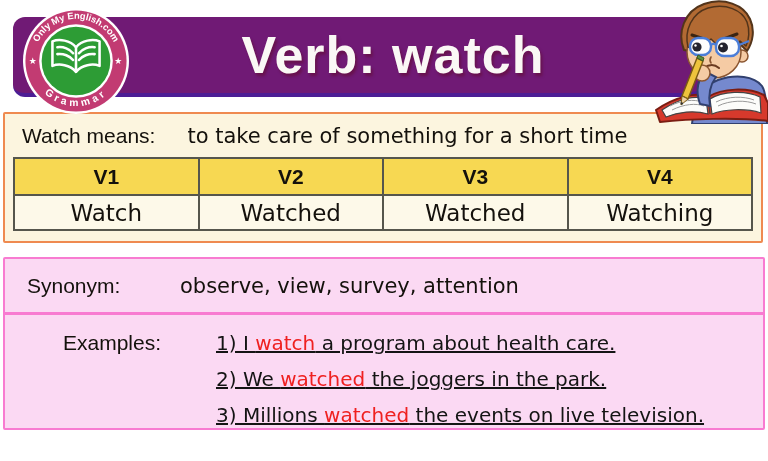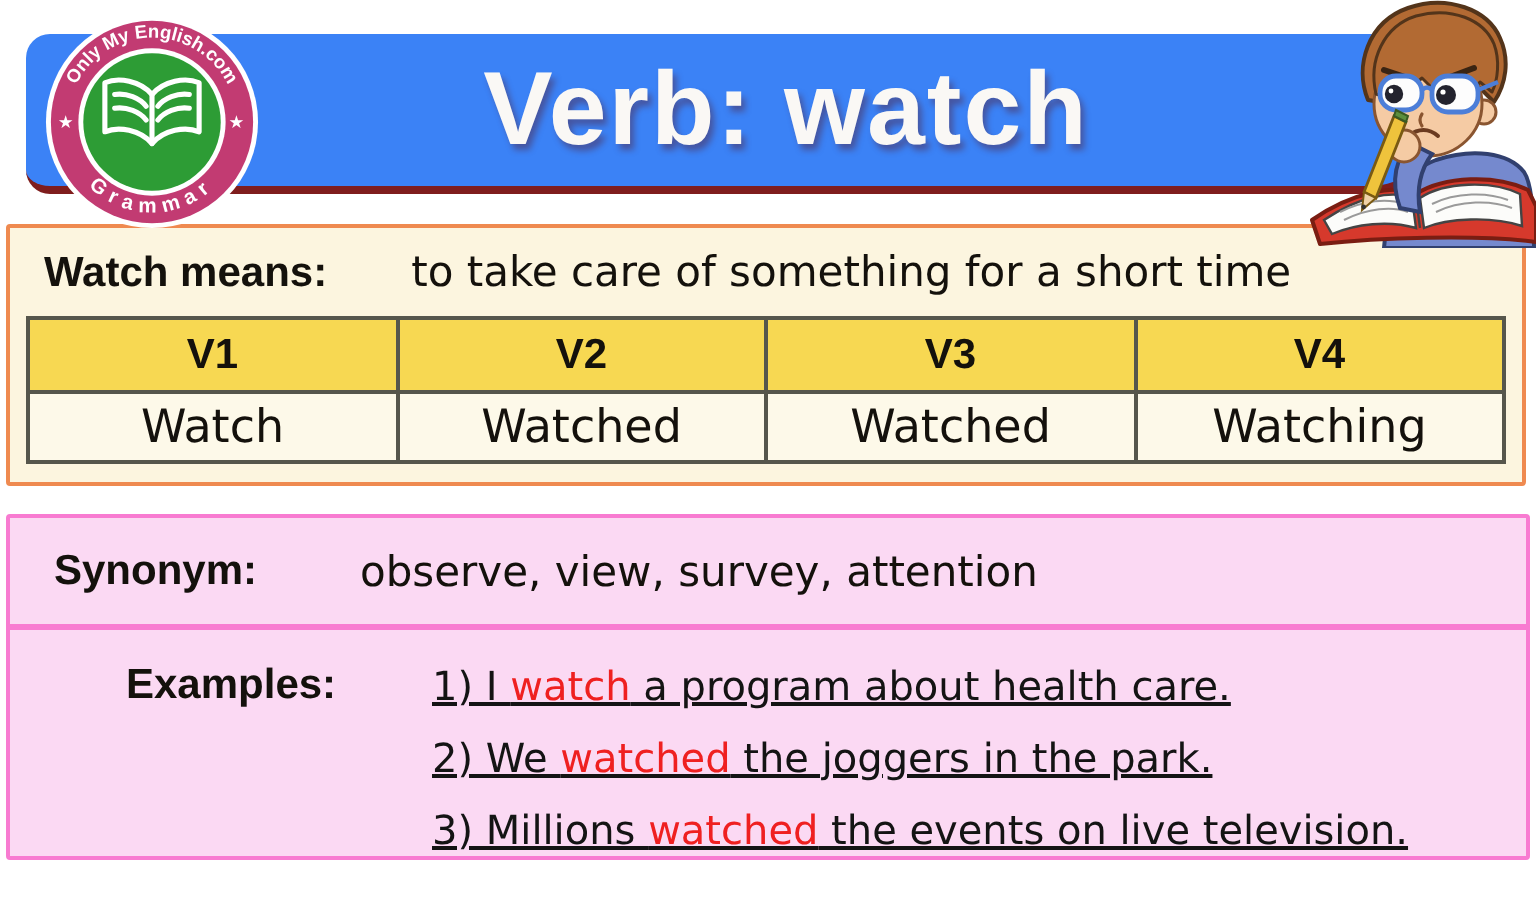--- a/index.html
+++ b/index.html
@@ -3,43 +3,43 @@
 <meta charset="utf-8">
 <style>
   * { margin:0; padding:0; box-sizing:border-box; }
   html,body { background:#ffffff; }
   body { font-family:"DejaVu Sans", sans-serif; }
   .stage { position:relative; width:768px; height:461px; background:#ffffff; overflow:hidden; }
 
   
   .banner {
     position:absolute; left:13px; top:17px; width:702px; height:80px;
-    background:#3b82f6; border-radius:12px 30px 30px 12px;
-    border-bottom:4px solid #7f1d1d;
+    background:#701a75; border-radius:12px 30px 30px 12px;
+    border-bottom:4px solid #4c1d95;
     display:flex; align-items:center; justify-content:center; z-index:1;
   }
   .title {
     font-family:"Liberation Sans", sans-serif; font-weight:700;
     font-size:52px; color:#FAF8F5; letter-spacing:1px; padding-left:58px;
     text-shadow:2px 3px 3px rgba(90,0,0,0.35);
   }
   .logo { position:absolute; left:22px; top:7px; width:108px; height:108px; z-index:3; }
   .logo-arc { font-family:"Liberation Sans", sans-serif; font-weight:700; font-size:9.5px; fill:#ffffff; }
   .logo-arc-b { font-family:"Liberation Sans", sans-serif; font-weight:700; font-size:10.5px; fill:#ffffff; letter-spacing:3.5px; }
   .logo-star { font-size:9px; fill:#ffffff; }
   .character { position:absolute; left:648px; top:0; width:120px; height:124px; z-index:3; }
 
   
   .def-box {
     position:absolute; left:3px; top:112px; width:760px; height:131px;
     background:#FCF5DF; border:2px solid #EF8A50; border-radius:2px; z-index:2;
   }
   .def-row { padding:10px 0 0 17px; font-size:21px; color:#14110C; white-space:nowrap; }
-  .lbl { font-family:"Liberation Sans", sans-serif; font-weight:700; color:#14110C; }
-  .def-text { margin-left:42px; }
+  .lbl { font-family:"Liberation Sans", sans-serif; font-weight:400; color:#14110C; }
+  .def-text { margin-left:32px; }
   .verb-table { width:740px; margin:9px auto 16px; border-collapse:collapse; table-layout:fixed; text-align:center; }
   .verb-table th {
     background:#F7D852; border:2px solid #56564C; height:37px;
     font-family:"Liberation Sans", sans-serif; font-size:21px; font-weight:700; color:#14110C;
   }
   .verb-table td { background:#FDF9E9; border:2px solid #56564C; height:35px; font-size:23px; color:#14110C; }
 
   
   .pink-box {
     position:absolute; left:3px; top:257px; width:762px; height:173px;

